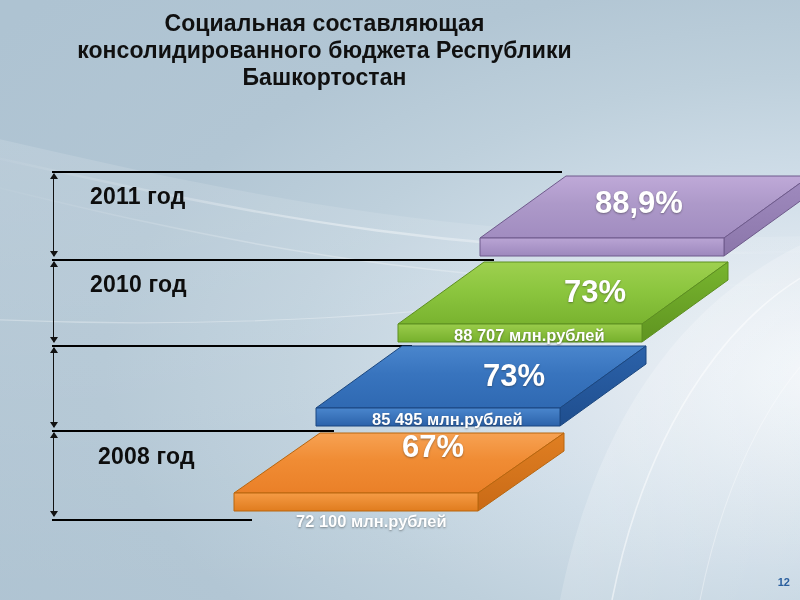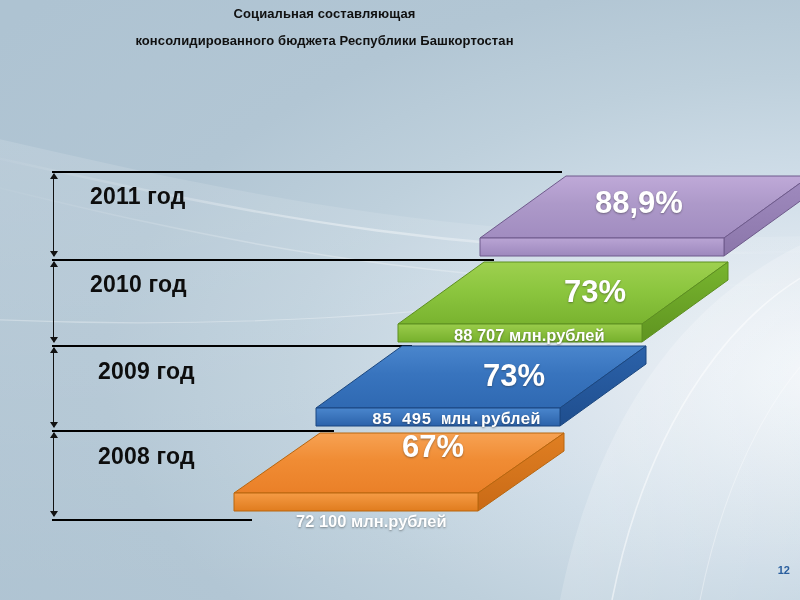--- a/index.html
+++ b/index.html
@@ -16,23 +16,23 @@
     position:absolute;inset:0;
     width:800px;height:600px;
     overflow:hidden;
     background:
       radial-gradient(130% 95% at 104% 62%, #f2f6fa 0%, #e2eaf1 16%, #cfdde8 34%, #bed0dc 52%, #b2c6d4 70%, #aec3d2 100%);
   }
   #bg-swooshes{position:absolute;inset:0;width:800px;height:600px;pointer-events:none;}
 
   
   .title{
-    position:absolute;left:0;top:0;width:649px;
+    position:absolute;left:0;top:10px;width:649px;
     text-align:center;
-    font-size:13px;font-weight:bold;color:#101010;
+    font-size:23px;font-weight:bold;color:#101010;
     line-height:27px;letter-spacing:.1px;
   }
   .title .l2{display:block;}
 
   
   .chart{position:absolute;left:0;top:0;width:800px;height:600px;margin-left:20px;}
 
   
   .rule{position:absolute;height:0;border-top:2px solid #000;}
   .axis-arrow{position:absolute;width:12px;border-left:1.6px solid #111;}
@@ -59,21 +59,21 @@
     text-shadow:0 1px 2px rgba(40,40,40,.45);
   }
   .amt{
     position:absolute;
     font-size:16.5px;font-weight:bold;color:#ffffff;
     white-space:nowrap;
     text-shadow:0 1px 2px rgba(40,40,40,.45);
   }
 
   .page-num{
-    position:absolute;right:10px;bottom:24px;
+    position:absolute;right:10px;bottom:12px;
     font-size:11px;font-weight:bold;color:#2a5f9e;
   }
 </style>
 </head>
 <body>
 
 <div id="slide">
 
   <svg id="bg-swooshes" viewBox="0 0 800 600" preserveAspectRatio="none" aria-hidden="true">
     <defs>
@@ -113,21 +113,20 @@
     <div class="rule" style="left:32px;top:430px;width:282px;"></div>
     <div class="rule" style="left:32px;top:519px;width:200px;"></div>
 
     <div class="axis-arrow" style="left:33px;top:174px;height:82px;"></div>
     <div class="axis-arrow" style="left:33px;top:262px;height:80px;"></div>
     <div class="axis-arrow" style="left:33px;top:348px;height:79px;"></div>
     <div class="axis-arrow" style="left:33px;top:433px;height:83px;"></div>
 
     <div class="year" style="left:70px;top:183px;">2011 год</div>
     <div class="year" style="left:70px;top:271px;">2010 год</div>
-    <div class="year" style="left:78px;top:358px;">2009 год</div>
     <div class="year" style="left:78px;top:443px;">2008 год</div>
 
     <div class="slab" style="left:214px;top:425px;">
       <svg width="380" height="110" viewBox="0 0 380 110">
         <defs>
           <linearGradient id="g08top" x1="0" y1="0" x2="0" y2="1">
             <stop offset="0" stop-color="#f7a253"></stop>
             <stop offset=".45" stop-color="#f08c34"></stop>
             <stop offset="1" stop-color="#ea8028"></stop>
           </linearGradient>
@@ -163,21 +162,21 @@
           <linearGradient id="g09front" x1="0" y1="0" x2="0" y2="1">
             <stop offset="0" stop-color="#4a86cd"></stop>
             <stop offset="1" stop-color="#2b62aa"></stop>
           </linearGradient>
         </defs>
         <polygon points="0,68 86,6 330,6 244,68" fill="url(#g09top)" stroke="#1b4780" stroke-width="1"></polygon>
         <polygon points="244,68 330,6 330,24 244,86" fill="url(#g09side)" stroke="#1b4780" stroke-width="1"></polygon>
         <polygon points="0,68 244,68 244,86 0,86" fill="url(#g09front)" stroke="#1b4780" stroke-width="1"></polygon>
       </svg>
       <div class="pct" style="left:167px;top:18px;">73%</div>
-      <div class="amt" style="left:56px;top:70px;font-family:Liberation Mono, monospace;">85 495 млн.рублей</div>
+      <div class="amt" style="left:56px;top:70px;">85 495 млн.рублей</div>
     </div>
 
     <div class="slab" style="left:378px;top:256px;">
       <svg width="380" height="105" viewBox="0 0 380 105">
         <defs>
           <linearGradient id="g10top" x1="0" y1="0" x2="0" y2="1">
             <stop offset="0" stop-color="#9ed04f"></stop>
             <stop offset=".45" stop-color="#8cc63f"></stop>
             <stop offset="1" stop-color="#79b32f"></stop>
           </linearGradient>

